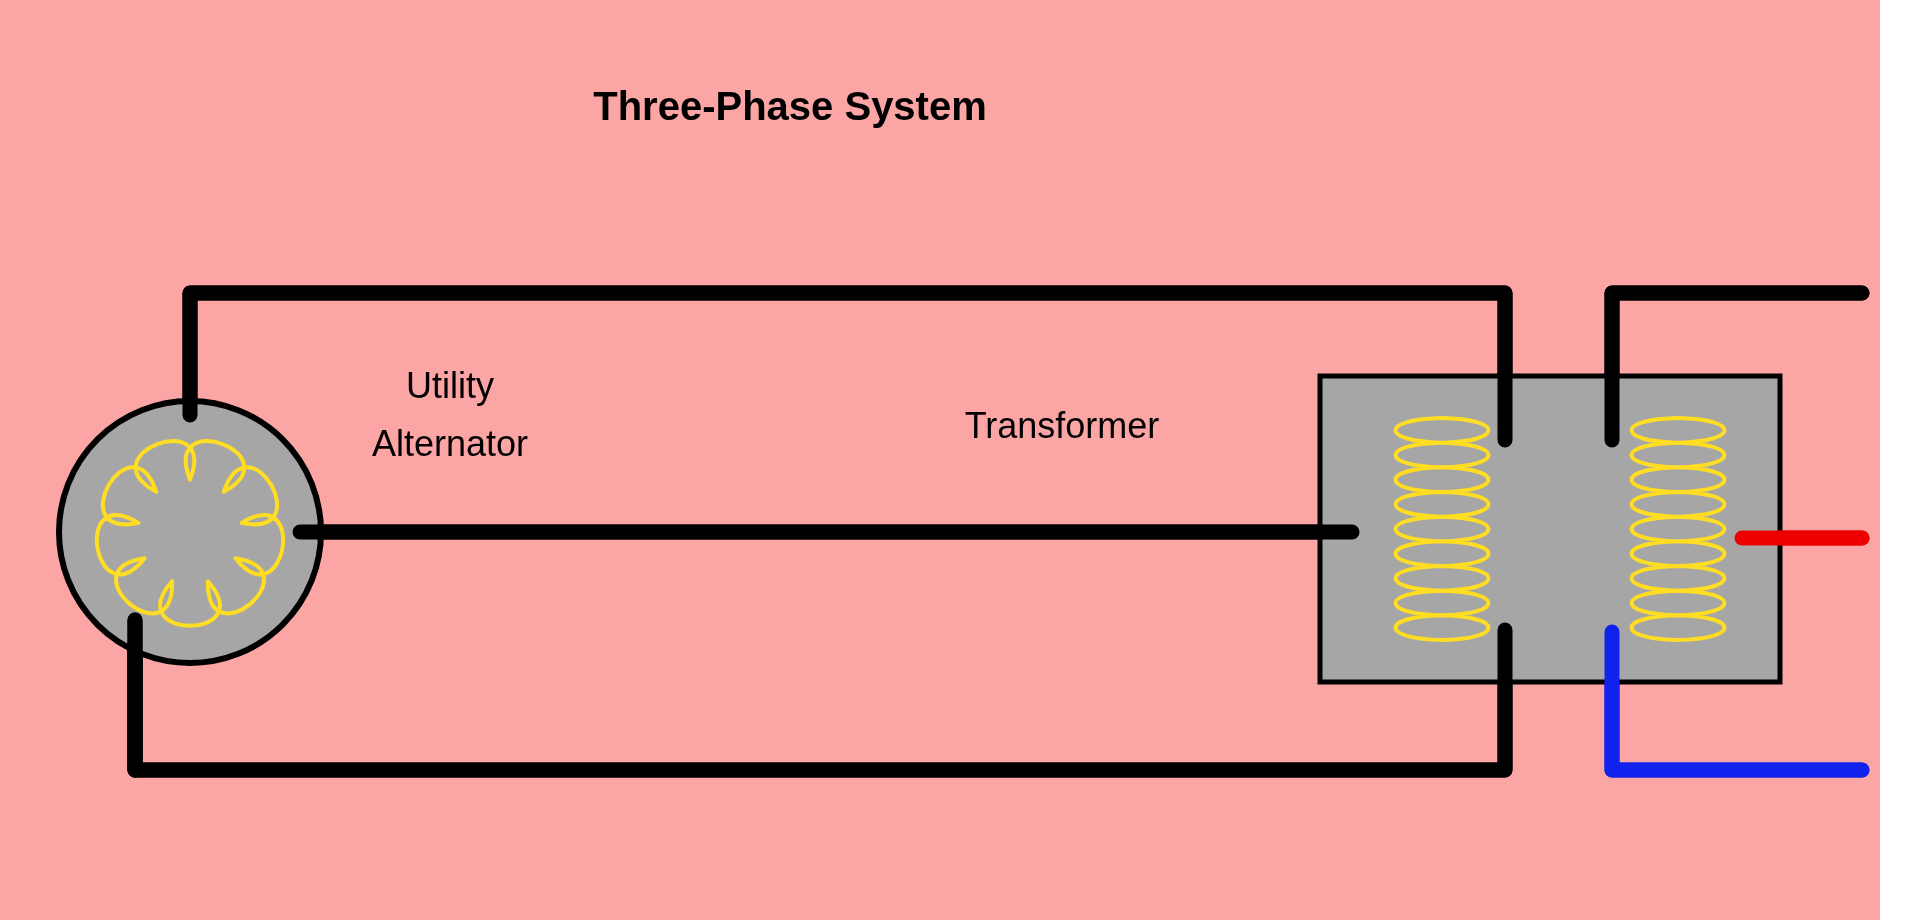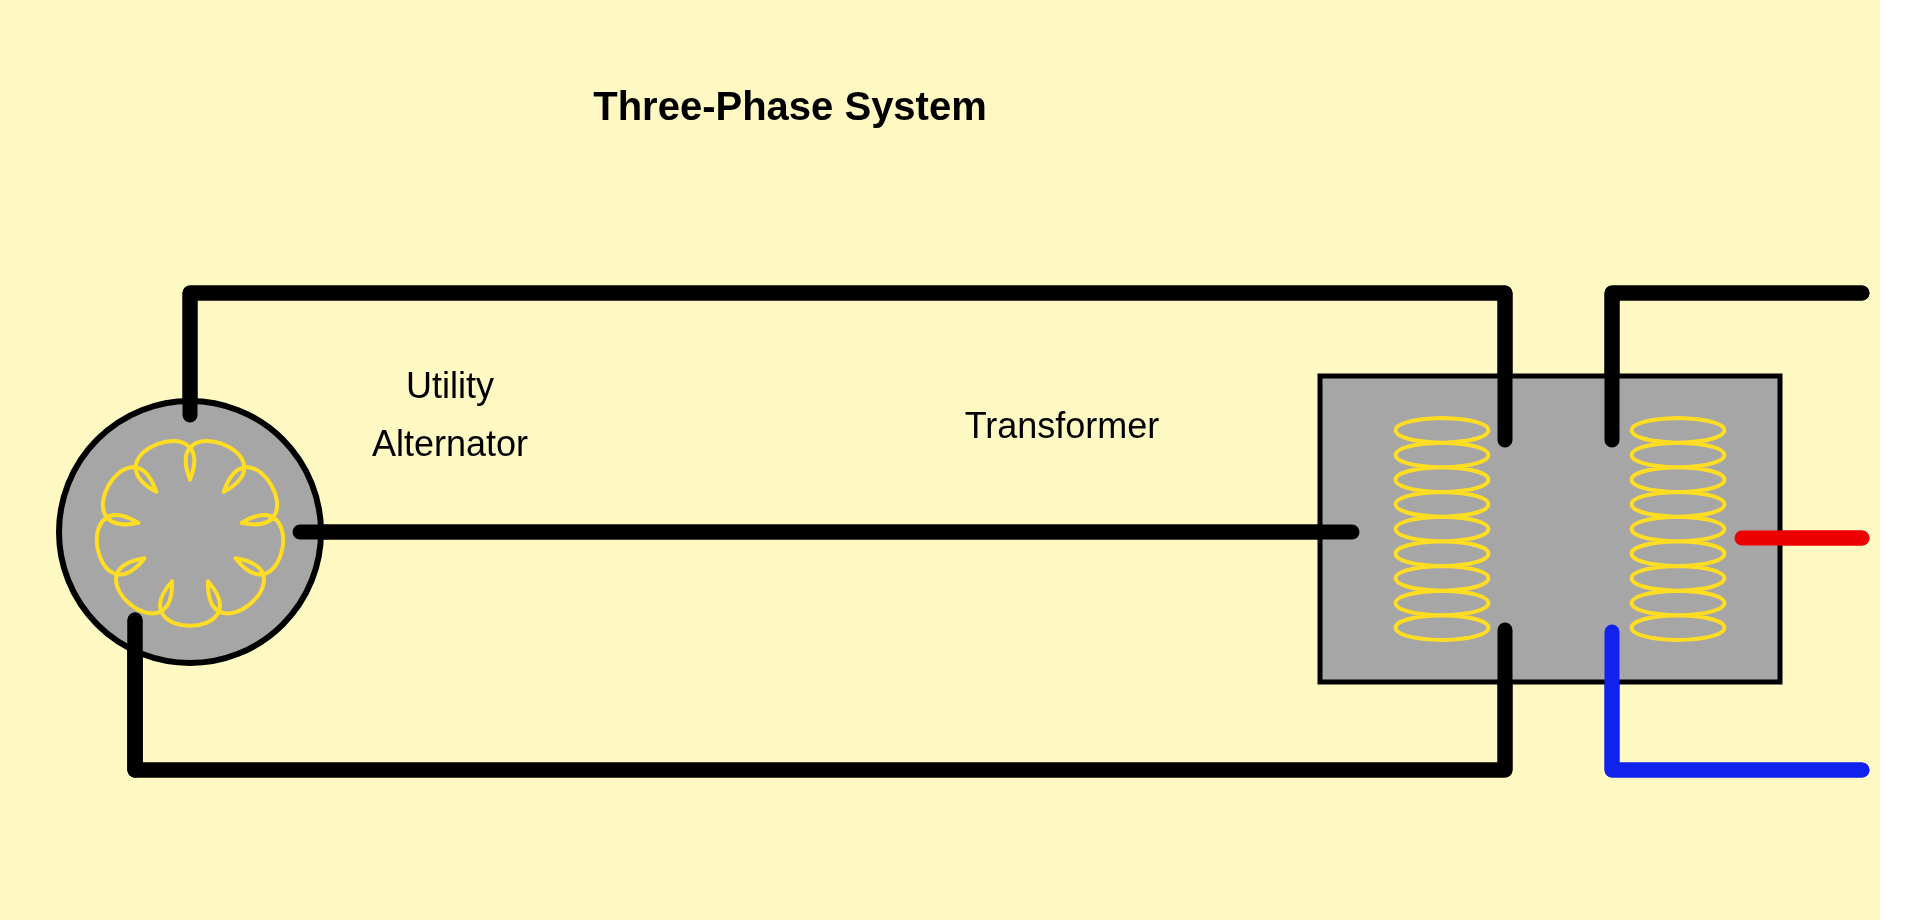--- a/index.html
+++ b/index.html
@@ -10,21 +10,21 @@
   body {
     width: 1920px;
     height: 920px;
     font-family: "Liberation Sans", sans-serif;
     overflow: hidden;
   }
   #stage {
     position: relative;
     width: 1880px;
     height: 920px;
-    background: #fef9c3;
+    background: #fca5a5;
   }
   #diagram-svg {
     position: absolute;
     left: 0;
     top: 0;
     width: 1920px;
     height: 920px;
   }
   .diagram-title {
     font-weight: bold;

